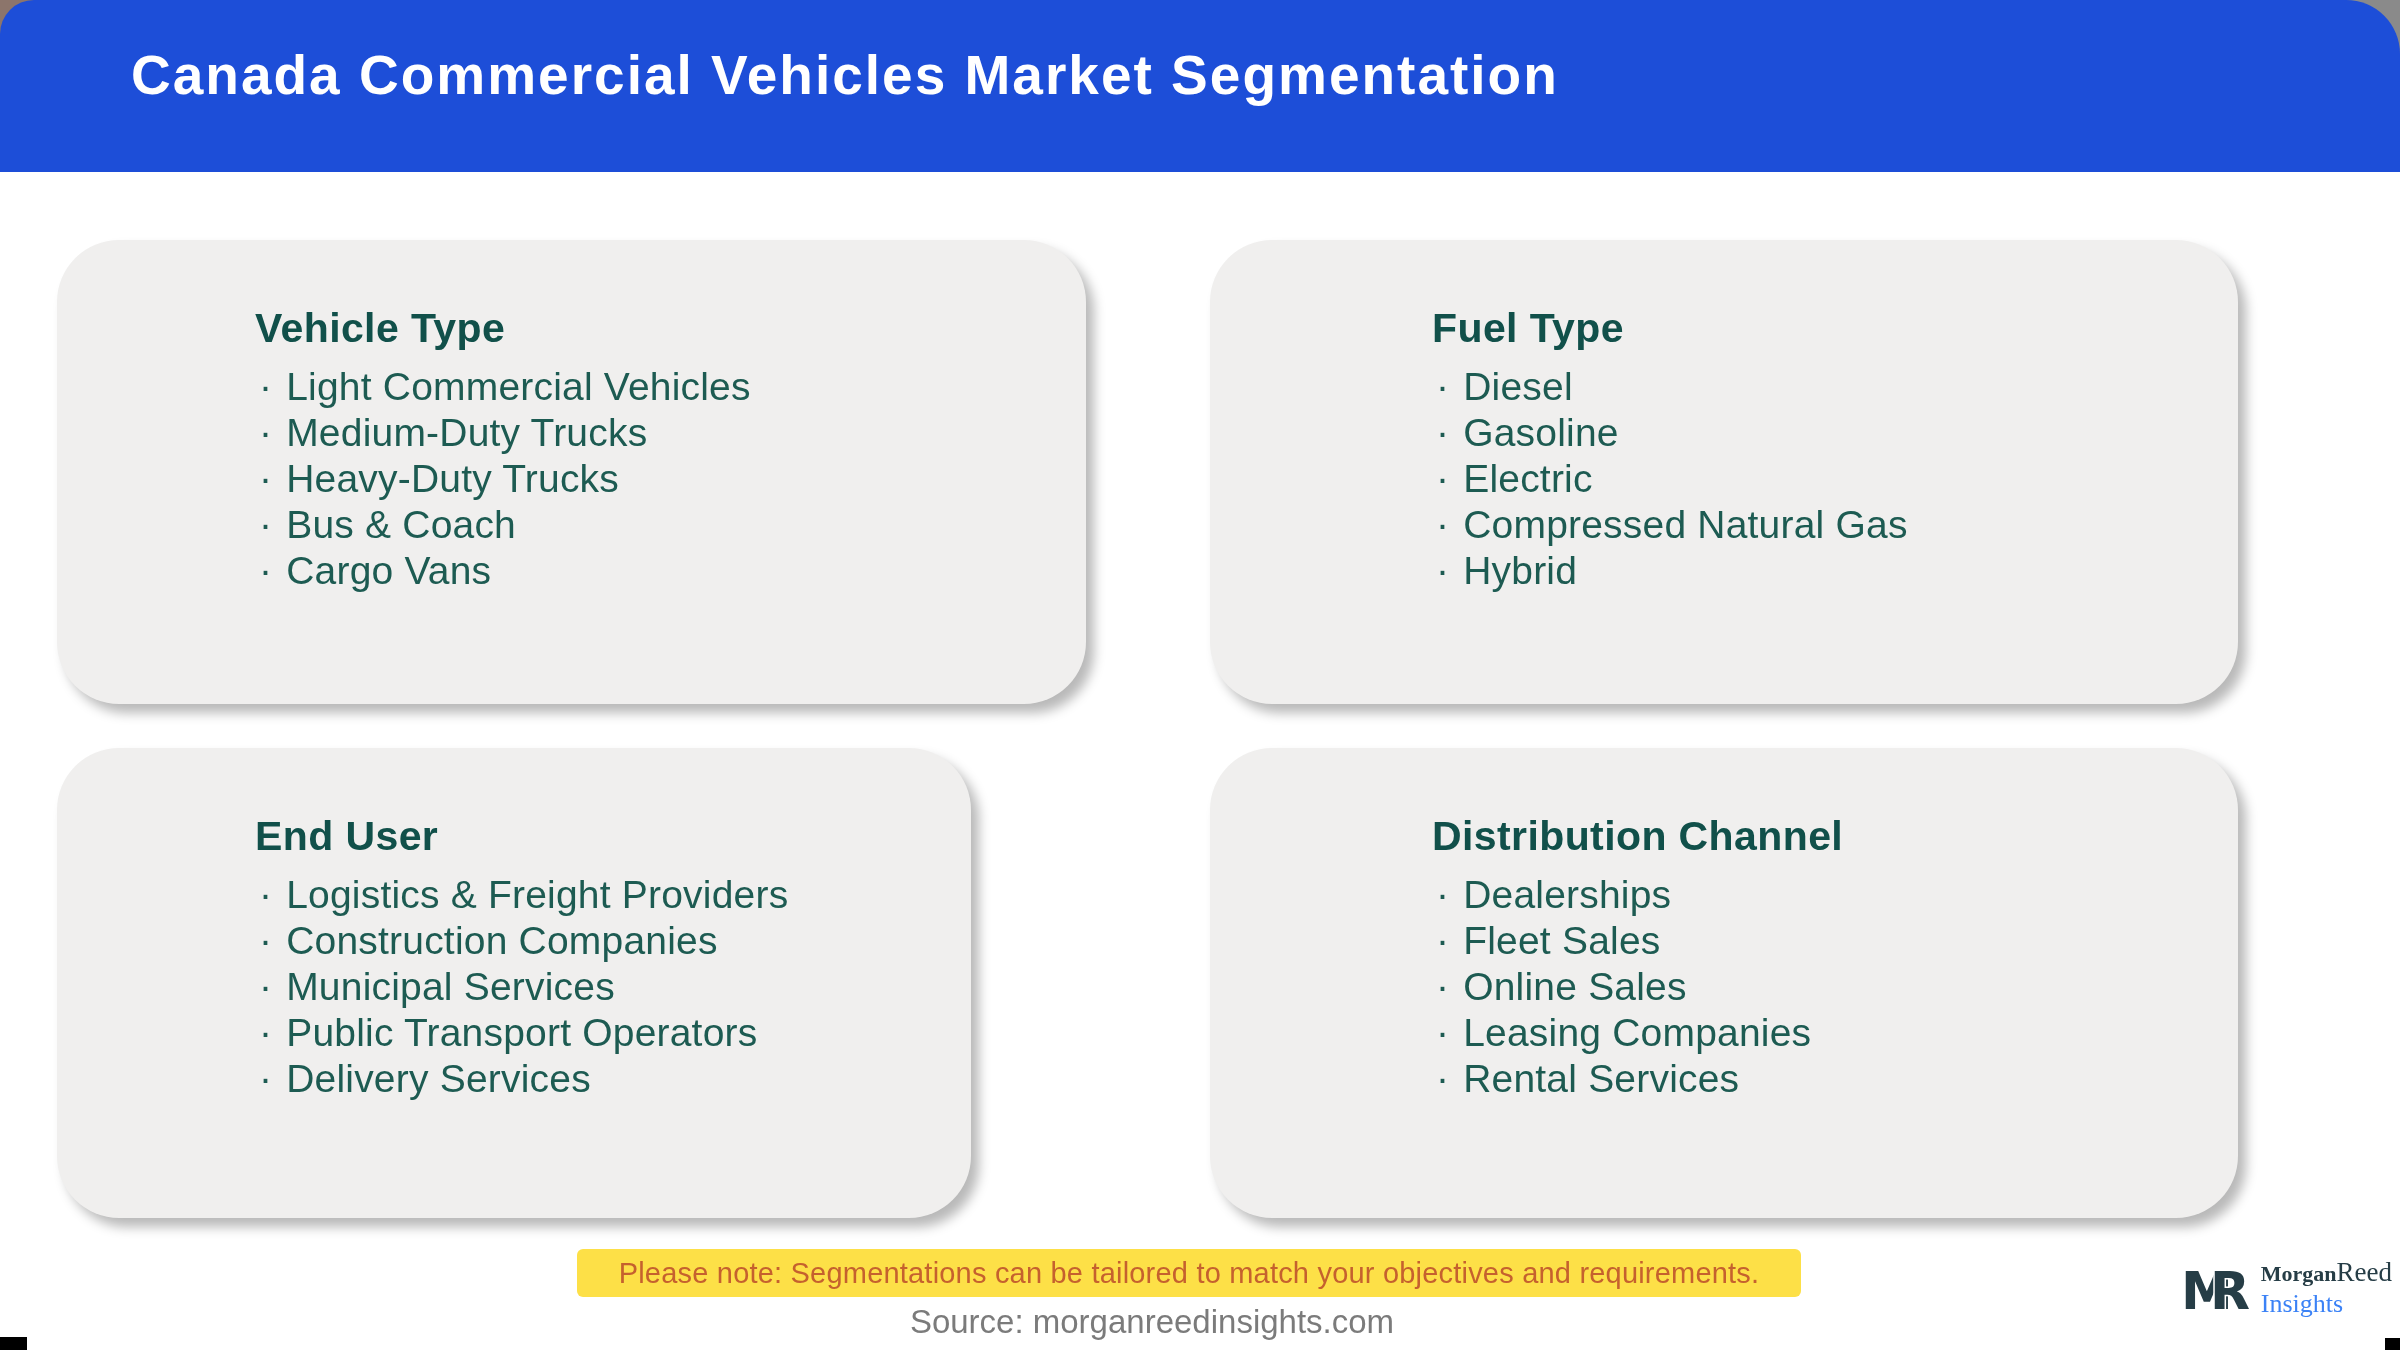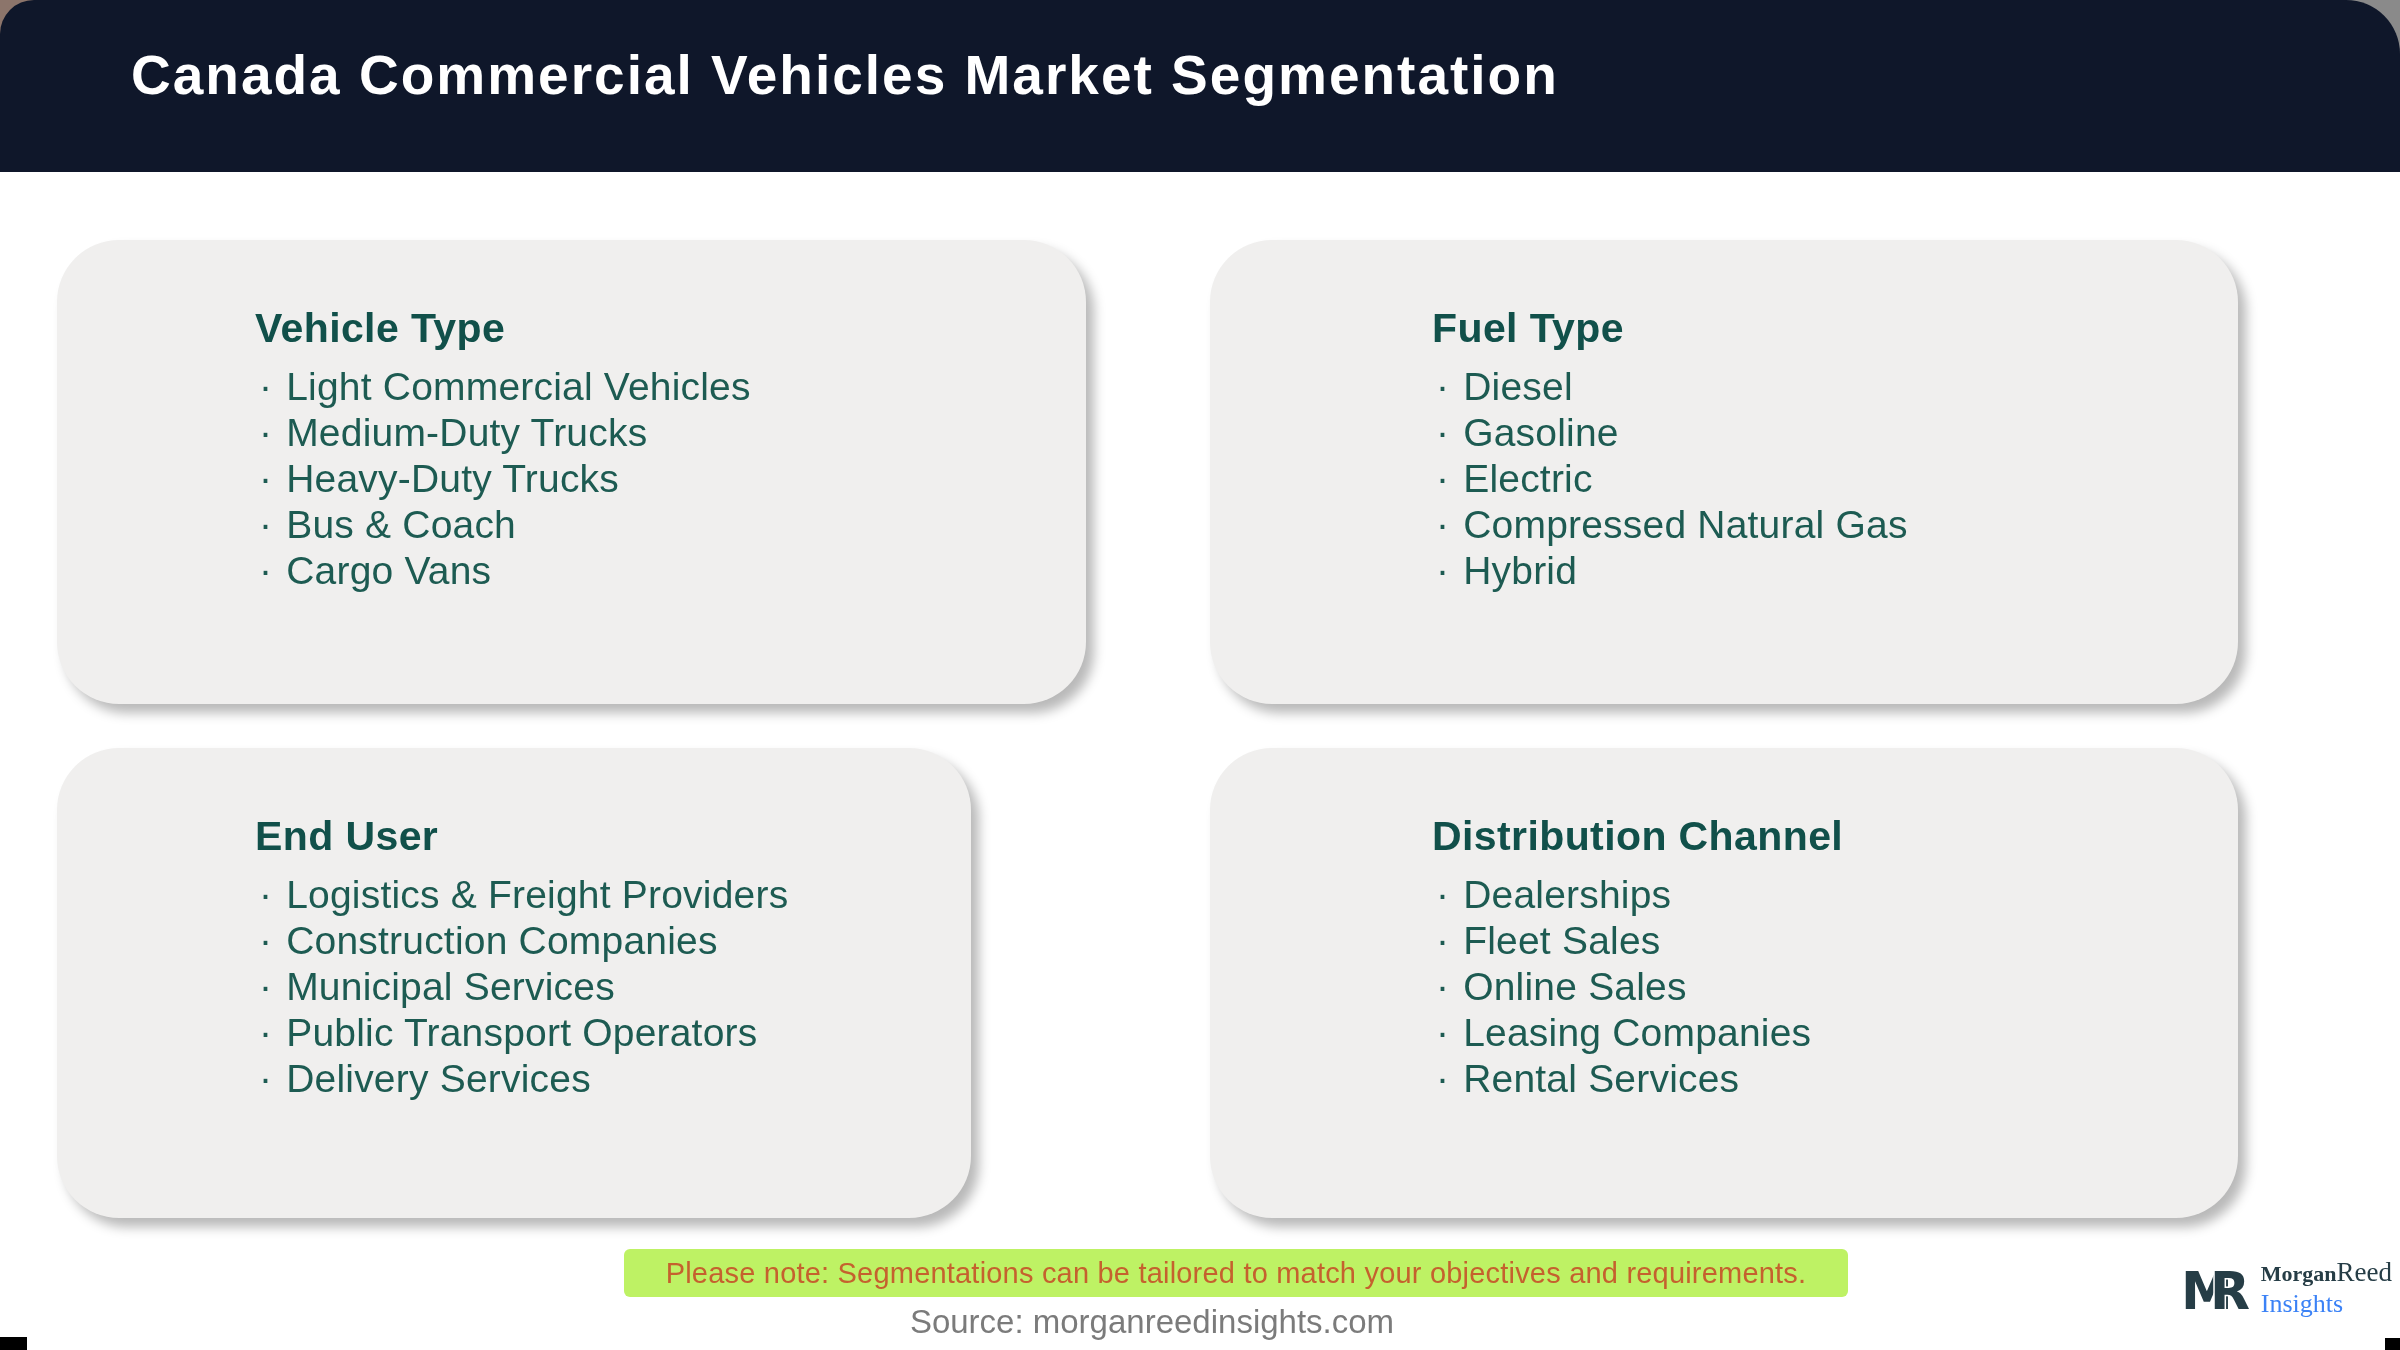--- a/index.html
+++ b/index.html
@@ -5,42 +5,42 @@
   html,body{margin:0;padding:0;background:#ffffff;}
   .stage{position:relative;width:2400px;height:1350px;overflow:hidden;background:#ffffff;
          font-family:"Liberation Sans",sans-serif;}
 
   
   .corner{position:absolute;top:0;}
   .corner-tl{left:0;width:38px;height:38px;background:#8c756b;}
   .corner-tr{right:0;width:58px;height:58px;background:#8a8a8a;}
 
   
-  .header{position:absolute;left:0;top:0;width:2400px;height:172px;background:#0f172a;
+  .header{position:absolute;left:0;top:0;width:2400px;height:172px;background:#1d4ed8;
           border-radius:34px 54px 0 0;display:flex;align-items:center;z-index:2;}
   .header h1{margin:0 0 22px 0;padding-left:131px;color:#ffffff;font-size:55px;font-weight:700;
              letter-spacing:2px;}
 
   
   .card{position:absolute;background:#f0efee;border-radius:62px;
         box-shadow:8px 9px 12px rgba(0,0,0,0.28);z-index:1;}
   .card-a{left:57px;top:240px;width:1029px;height:464px;}
   .card-b{left:1210px;top:240px;width:1028px;height:464px;}
   .card-c{left:57px;top:748px;width:914px;height:470px;}
   .card-d{left:1210px;top:748px;width:1028px;height:470px;}
   .card-inner{padding:66px 40px 0 198px;}
   .card-b .card-inner,.card-d .card-inner{padding-left:222px;}
   .card h2{margin:0 0 12px 0;color:#11504a;font-size:41px;font-weight:700;line-height:1.12;
            letter-spacing:0.4px;}
   .card ul{list-style:none;margin:4px;padding:0;}
   .card li{color:#1d5b52;font-size:39px;line-height:46px;letter-spacing:0.2px;}
   .dot{display:inline-block;margin-right:14px;}
 
   
-  .note{position:absolute;left:624px;top:1249px;width:1224px;height:48px;background:#bef264;
+  .note{position:absolute;left:577px;top:1249px;width:1224px;height:48px;background:#fde047;
         border-radius:6px;display:flex;align-items:center;justify-content:center;}
   .note span{color:#c5612e;font-size:29px;letter-spacing:0.2px;white-space:nowrap;}
 
   .source{position:absolute;left:0;right:96px;top:1303px;text-align:center;color:#7b7b7b;
           font-size:33px;}
 
   
   .logo{position:absolute;right:8px;top:1258px;display:flex;align-items:center;gap:8px;}
   .logo-text{font-family:"Liberation Serif",serif;line-height:28px;}
   .lt-bold{color:#263d46;font-weight:700;font-size:22px;}

